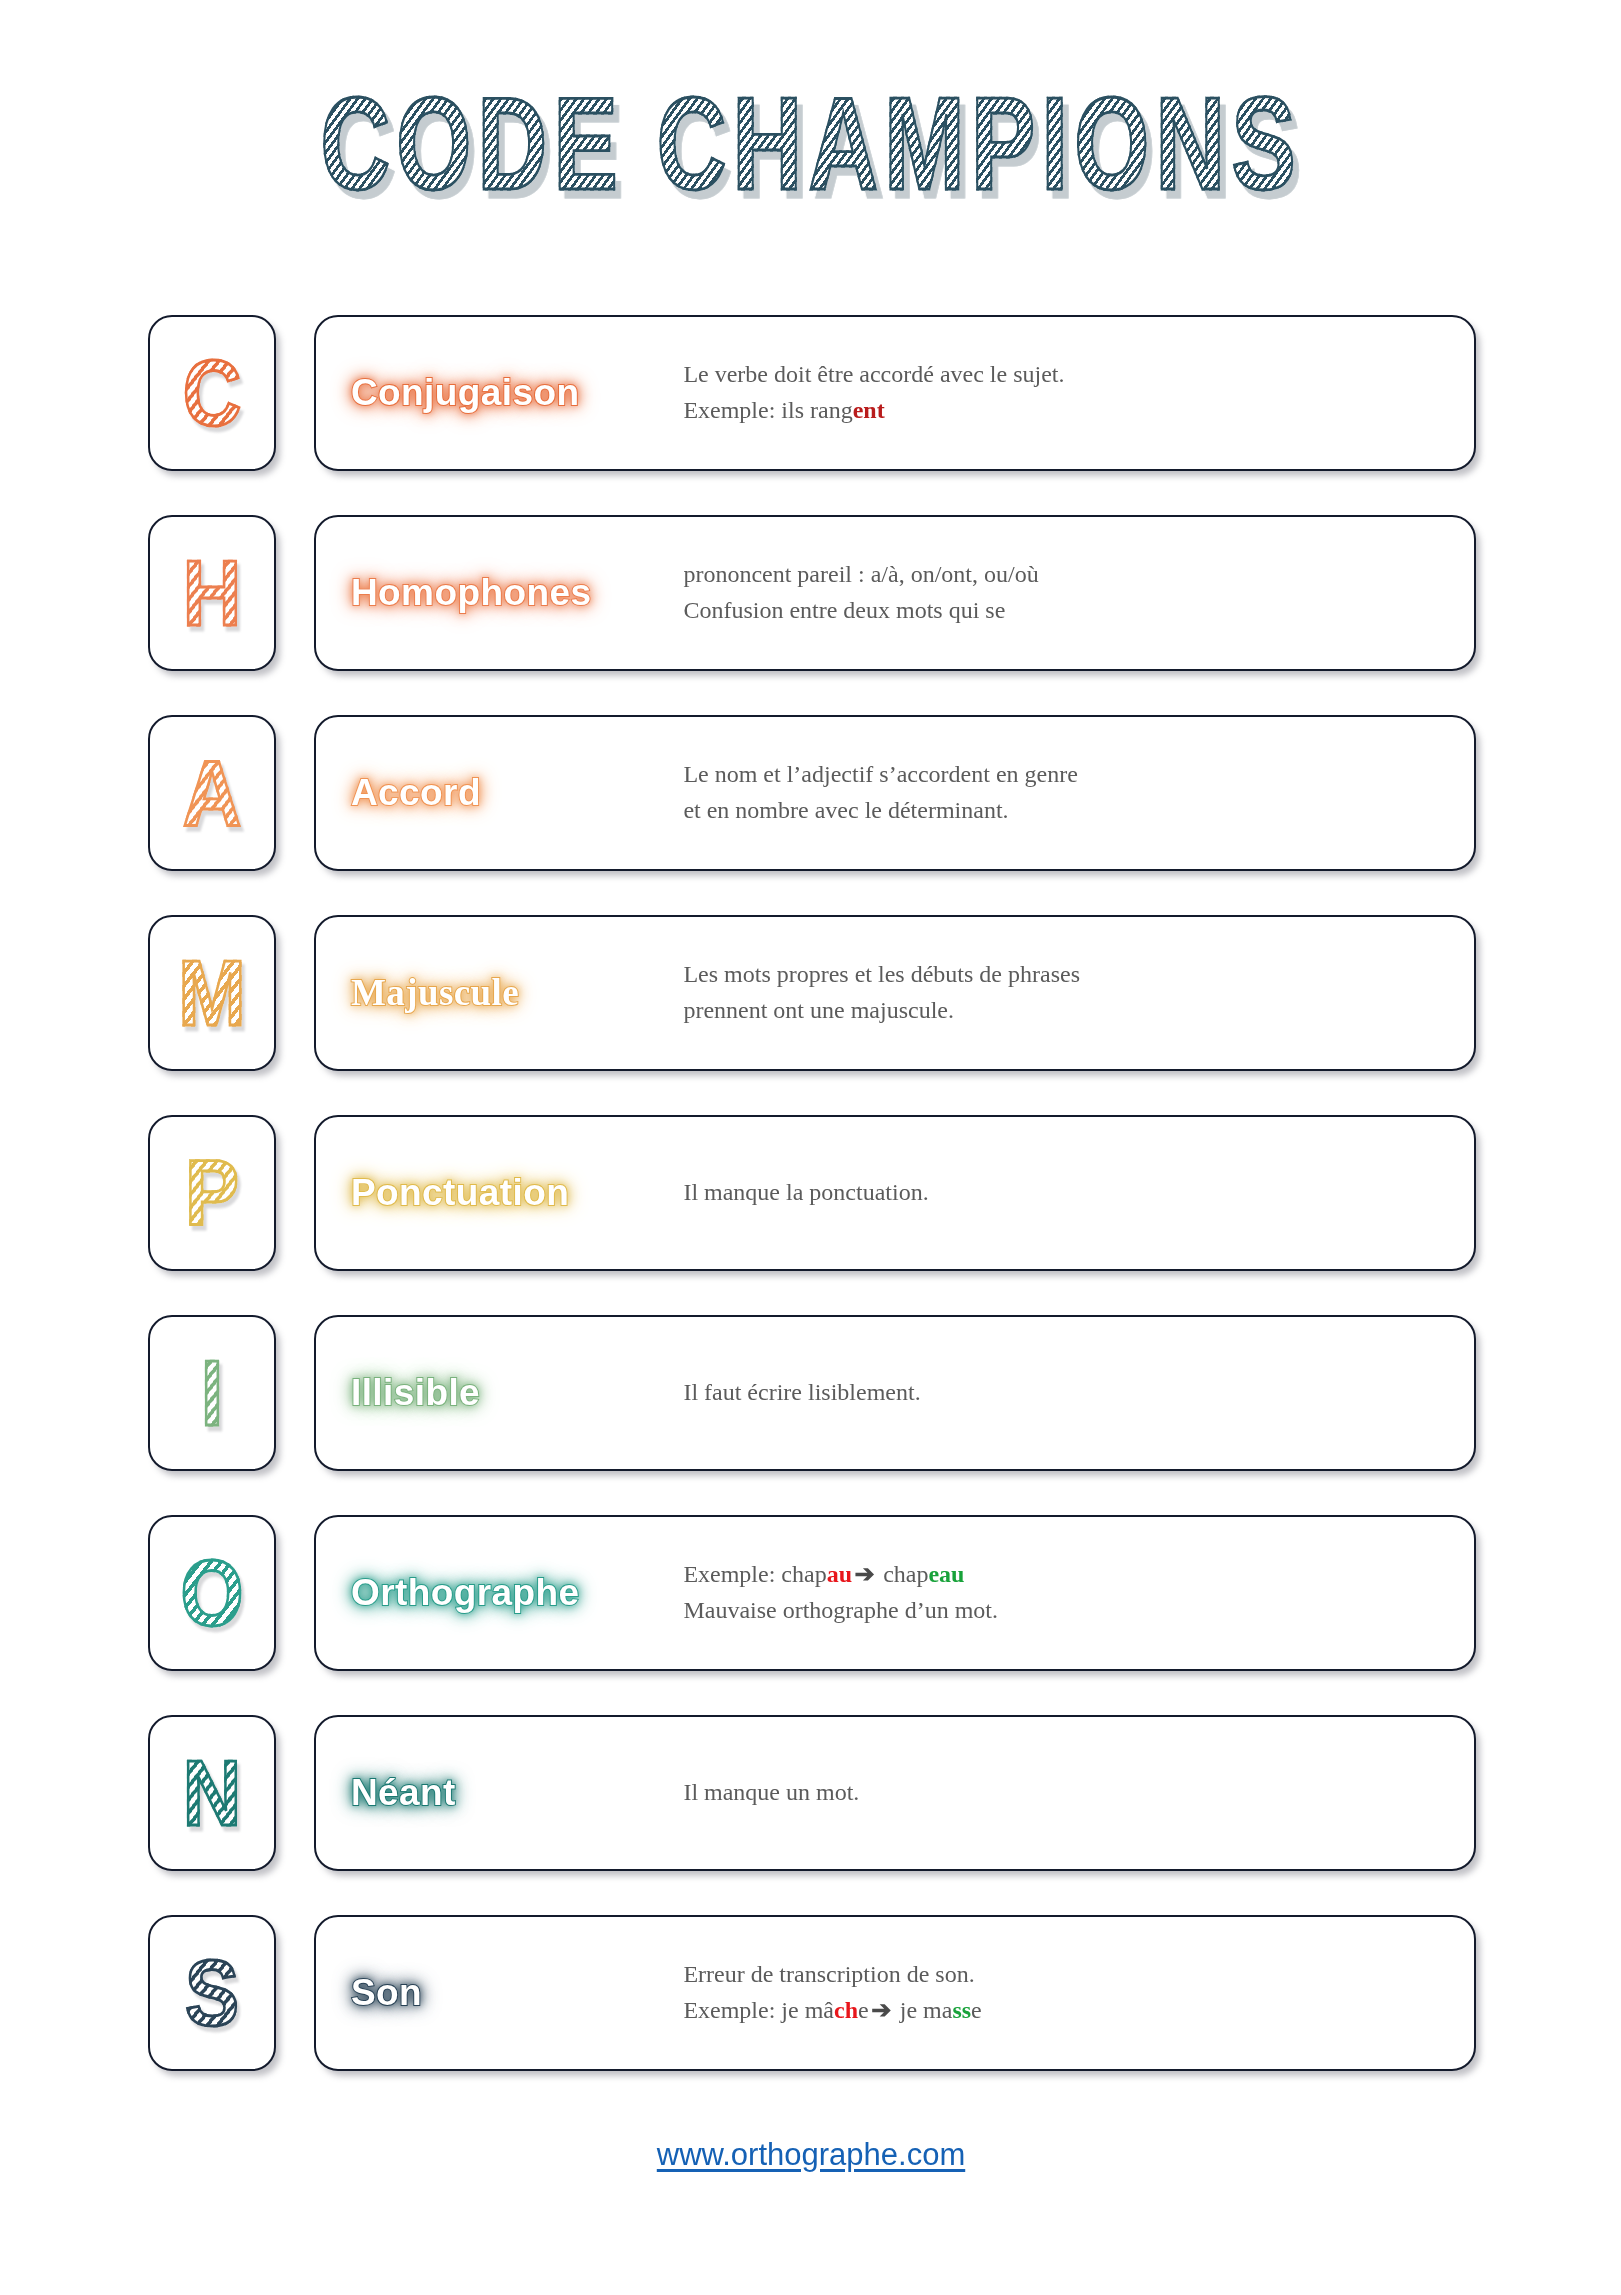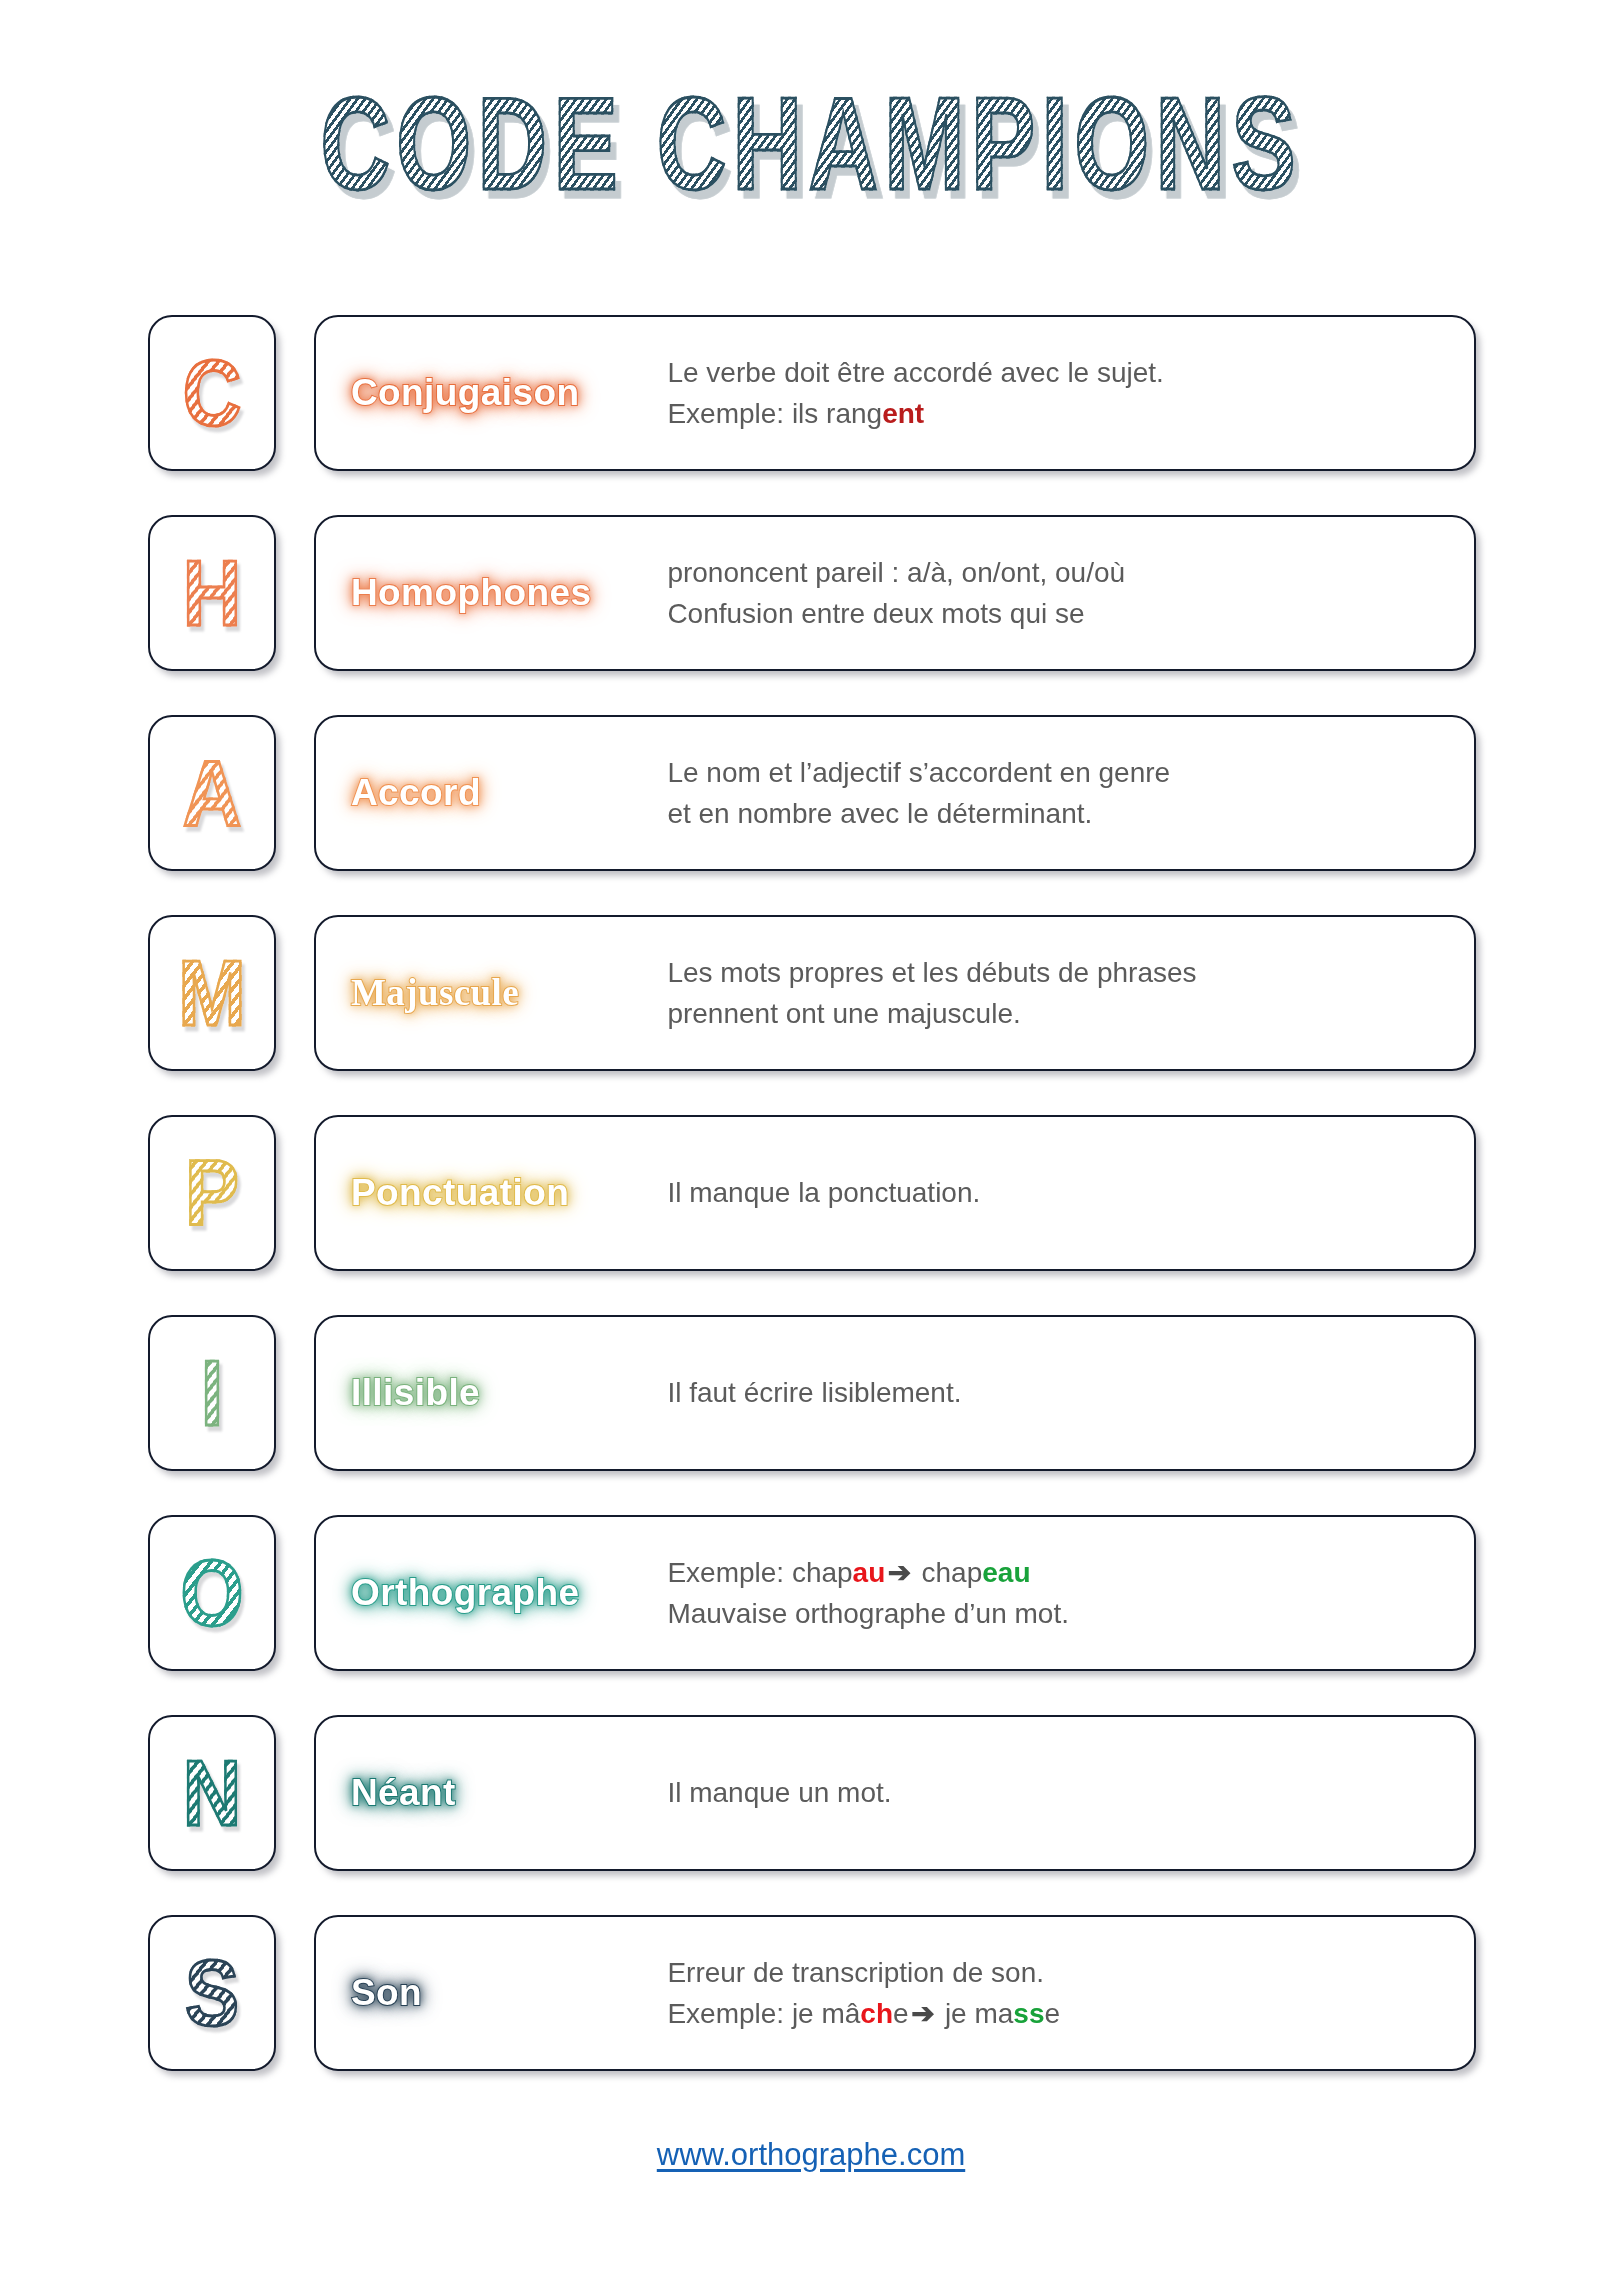--- a/index.html
+++ b/index.html
@@ -79,20 +79,21 @@
     align-items: center;
     justify-content: center;
   }
   .gap { flex: 0 0 38px; }
   .text-card {
     flex: 1 1 auto;
     display: flex;
     align-items: center;
     padding: 0 22px 0 35px;
     box-sizing: border-box;
+    gap: 16px;
   }
 
   
   .big-letter {
     font-family: "Liberation Sans", sans-serif;
     font-size: 81px;
     font-weight: bold;
     line-height: 1;
     transform: scaleY(1.15);
     color: transparent;
@@ -111,22 +112,22 @@
     line-height: 1.1;
     letter-spacing: 0.4px;
     color: #ffffff;
     paint-order: stroke fill;
     white-space: nowrap;
   }
 
   
   .desc {
     flex: 1 1 auto;
-    font-family: Liberation Sans, sans-serif;
-    font-size: 28px;
+    font-family: Liberation Serif, serif;
+    font-size: 24px;
     line-height: 1.48;
     color: #5b5b5b;
     padding-left: 8.4px;
   }
   .desc .b { font-weight: bold; color: #b91c1c; }
   .desc .red { color: #e8161b; font-weight: bold; }
   .desc .green { color: #18a23a; font-weight: bold; }
   .desc .arrow { color: #4a4a4a; font-weight: bold; padding: 0 2.5px; }
 
   

